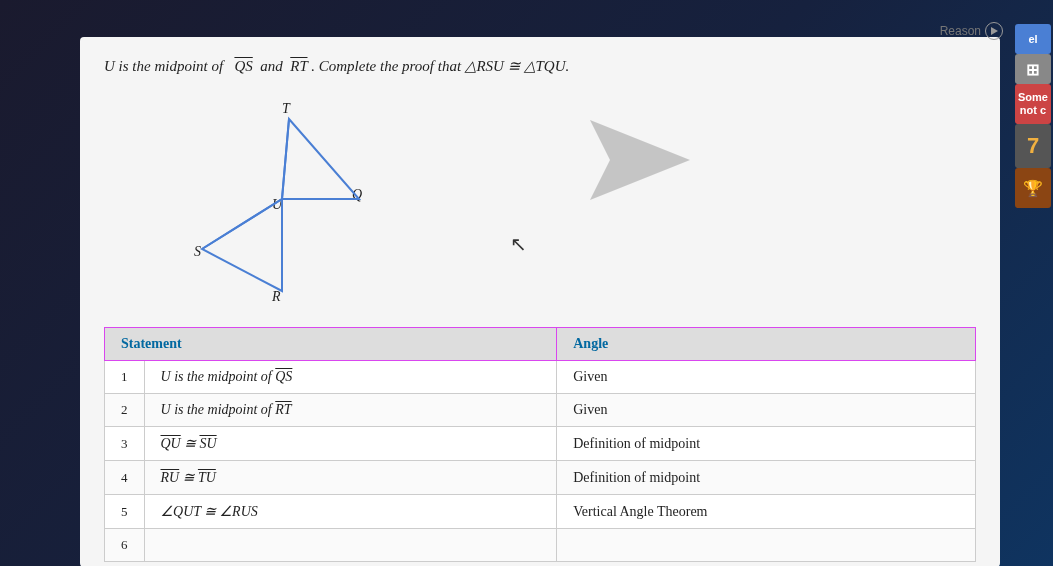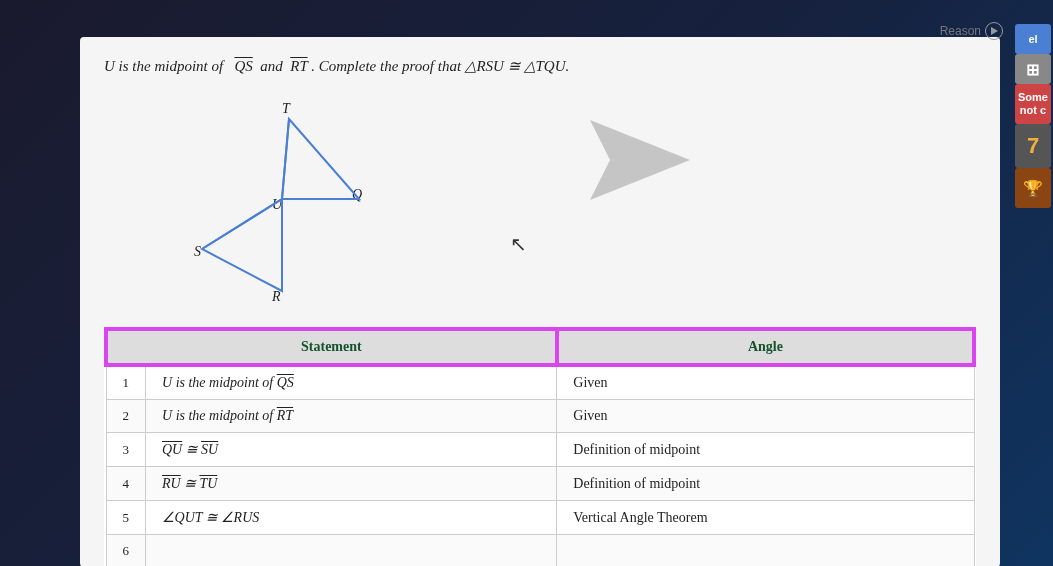--- a/index.html
+++ b/index.html
@@ -57,26 +57,26 @@
     
     .proof-table {
       width: 100%;
       border-collapse: collapse;
       font-size: 14px;
       background: white;
     }
 
     .proof-table th {
       background: #ddd;
-      border: 4px solid #d946ef;
+      border: 1px solid #d946ef;
       padding: 8px 16px;
-      text-align: center;
+      text-align: left;
       font-weight: bold;
       font-size: 14px;
-      color: #14532d;
+      color: #0369a1;
     }
 
     .proof-table td {
       border: 1px solid #ccc;
       padding: 8px 16px;
       color: #222;
       vertical-align: middle;
     }
 
     .proof-table tr:nth-child(even) td {

